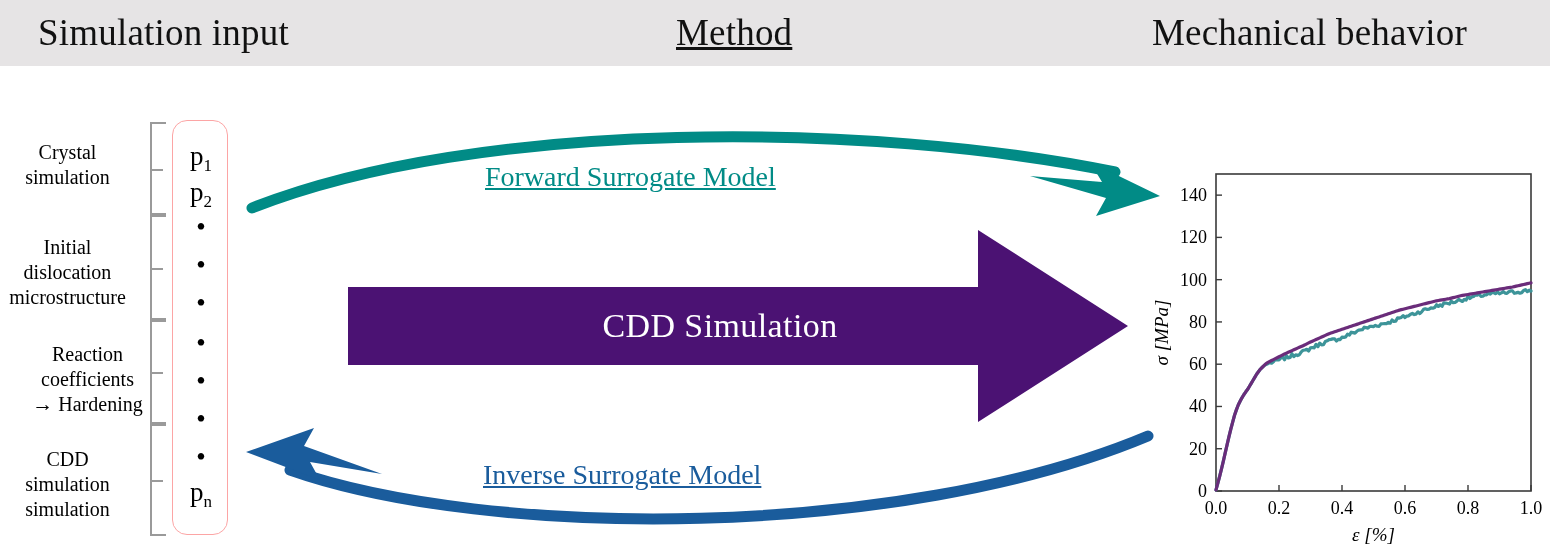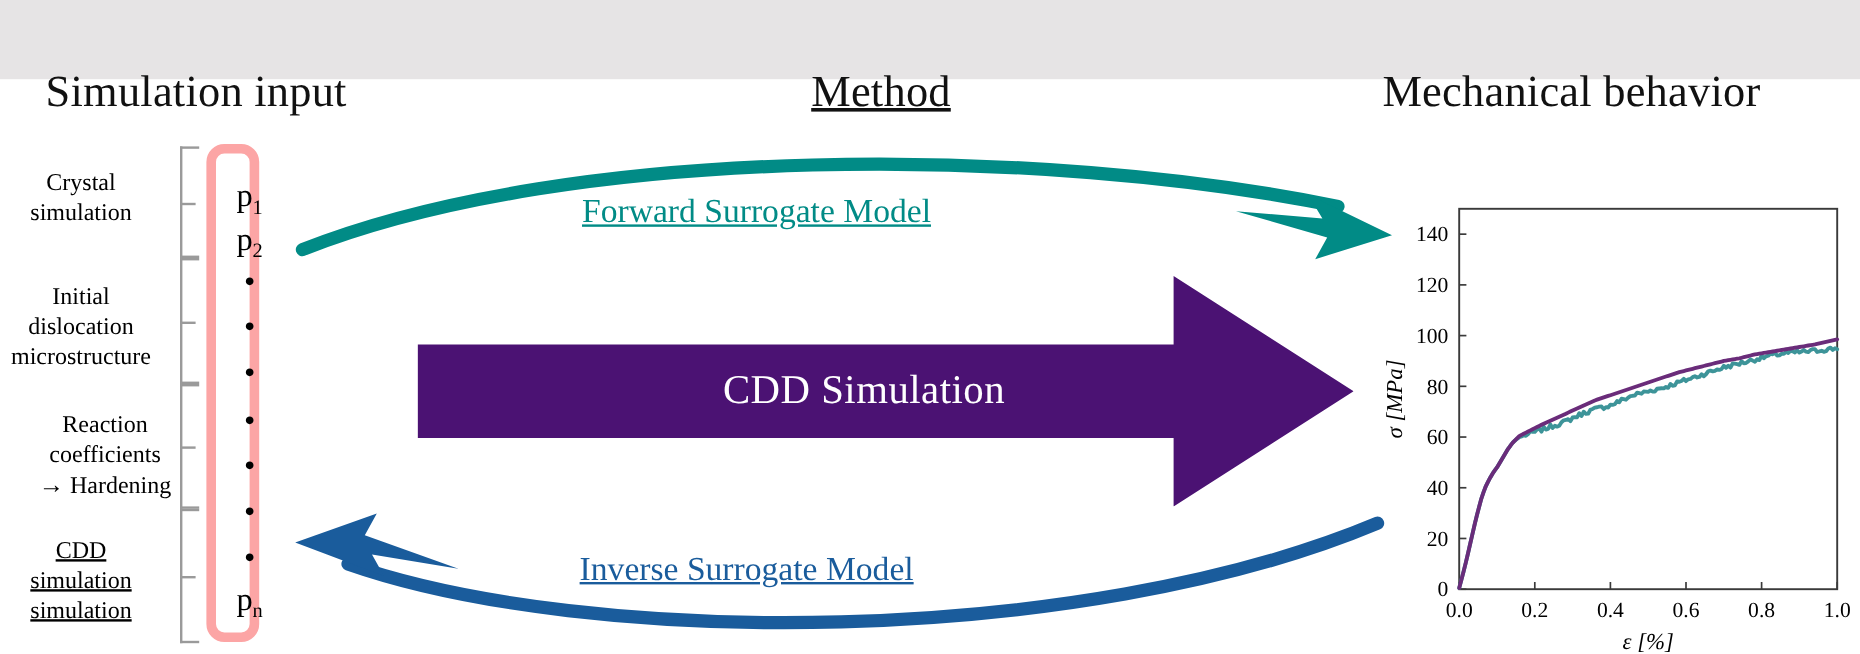--- a/index.html
+++ b/index.html
@@ -18,37 +18,36 @@
   .header-band {
     position: absolute; left: 0; top: 0;
     width: 1550px; height: 66px;
     background: #e6e4e5;
   }
   .header-title {
     position: absolute; top: 12px;
     font-size: 37px; line-height: 42px;
     letter-spacing: .2px; white-space: nowrap;
     color: #111111;
-    margin-top: 44px;
   }
   #hdr-input   { left: 38px;  }
   #hdr-method  { left: 676px; text-decoration: underline; }
   #hdr-behav   { left: 1152px;}
 
   
   .param-labels { position: absolute; left: 0px; top: 110px; width: 150px; }
   .param-label {
     position: absolute; width: 135px; text-align: center;
     font-size: 20px; line-height: 25px; color: #000;
   }
   .param-label .arrowtxt { font-weight: bold; font-size: 21px; }
   #plab-0 { top: 30px;  }
   #plab-1 { top: 125px; }
   #plab-2 { top: 232px; padding-left: 20px; }
-  #plab-3 { top: 337px; text-decoration: underline; }
+  #plab-3 { top: 337px; }
 
   
   .bracket {
     position: absolute; left: 150px;
     width: 14px;
     border-left: 2px solid #9a9a9a;
     border-top: 2px solid #9a9a9a;
     border-bottom: 2px solid #9a9a9a;
   }
   .bracket::after {
@@ -57,22 +56,22 @@
     border-top: 2px solid #9a9a9a;
   }
   #brk-0 { top: 122px; height: 89px;  }
   #brk-1 { top: 215px; height: 101px; }
   #brk-2 { top: 320px; height: 100px; }
   #brk-3 { top: 424px; height: 108px; }
 
   
   .param-box {
     position: absolute; left: 172px; top: 120px;
-    width: 44px; height: 415px;
-    border: 8px solid #fca5a5; border-radius: 15px;
+    width: 56px; height: 415px;
+    border: 1px solid #fca5a5; border-radius: 15px;
     background: #ffffff; box-sizing: border-box;
   }
   .pv-item {
     position: absolute; width: 56px; text-align: center;
     font-size: 27px; line-height: 27px; color: #000;
   }
   .pv-item sub { font-size: 17px; }
   .pv-dot {
     position: absolute; width: 56px; text-align: center;
     font-size: 27px; line-height: 8px; color: #000;

